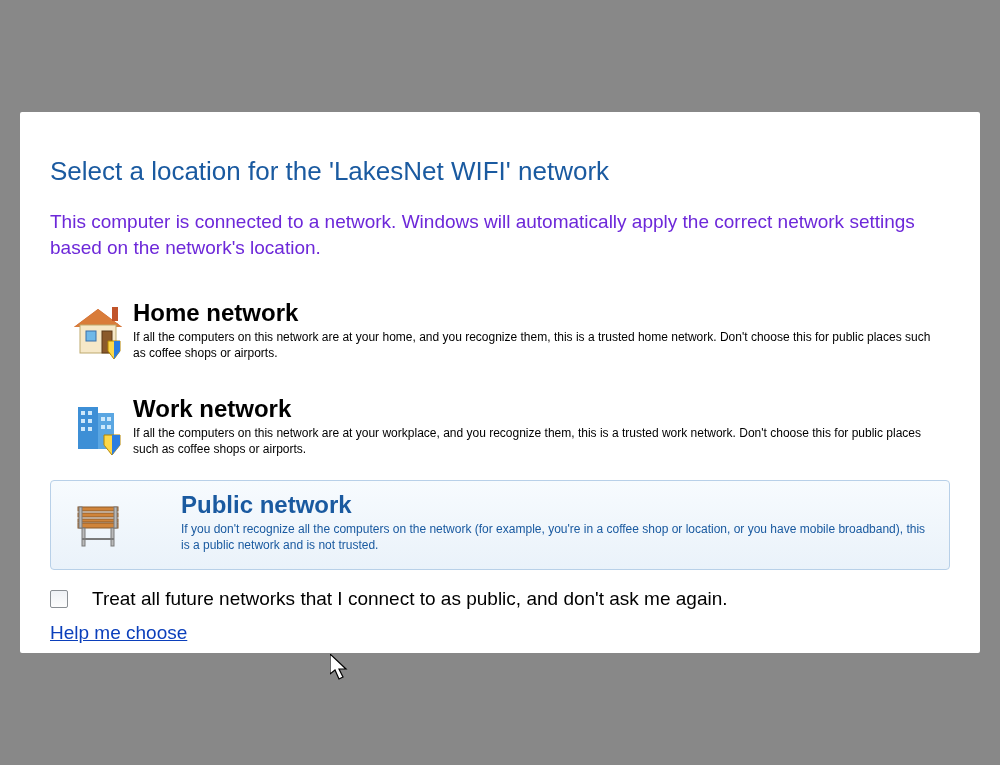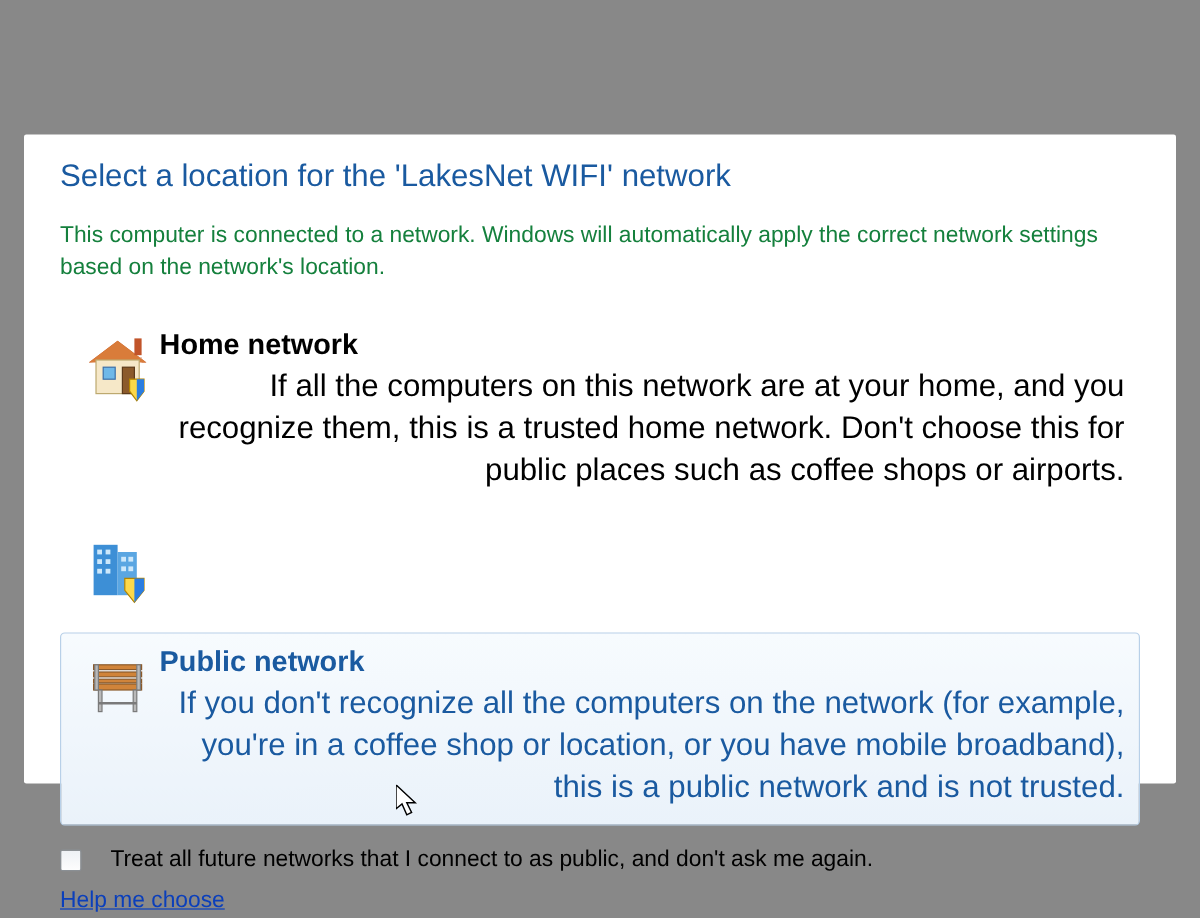--- a/index.html
+++ b/index.html
@@ -10,70 +10,70 @@
       height: 765px;
       display: flex;
       align-items: center;
       justify-content: center;
     }
     .dialog {
       background: #fff;
       width: 960px;
       height: 541px;
       border-radius: 2px;
-      padding: 19px 30px 20px 30px;
+      padding: 44px 30px 20px 30px;
       position: relative;
     }
     .title {
       color: #1a5aa0;
       font-size: 26px;
       font-weight: 400;
       margin-bottom: 22px;
     }
     .intro {
-      color: #15803d;
+      color: #6d28d9;
       font-size: 19px;
       line-height: 1.35;
       margin-bottom: 28px;
     }
     .option {
       display: flex;
       align-items: flex-start;
       padding: 10px 12px 14px 12px;
       border: 1px solid transparent;
       border-radius: 4px;
       margin-bottom: 6px;
     }
     .option.selected {
       border: 1px solid #b8d0e8;
       background: linear-gradient(#f7fbfe, #eaf2fa);
     }
     .option.selected .opt-title,
     .option.selected .opt-desc {
       color: #1a5aa0;
+      margin-left: 48px;
     }
     .icon-wrap {
       width: 70px;
       flex-shrink: 0;
       display: flex;
       justify-content: center;
       padding-top: 4px;
     }
     .opt-body { flex: 1; }
     .opt-title {
       font-size: 24px;
       color: #000;
       font-weight: 700;
       margin-bottom: 2px;
     }
     .opt-desc {
-      font-size: 26px;
+      font-size: 12px;
       color: #000;
       line-height: 1.35;
-      text-align: right;
     }
     .footer {
       margin-top: 18px;
     }
     .checkbox-row {
       display: flex;
       align-items: center;
       gap: 24px;
       font-size: 19px;
       color: #000;
@@ -139,20 +139,24 @@
         <rect x="20" y="28" width="4" height="4" fill="#cde8fb"></rect>
         <rect x="33" y="18" width="4" height="4" fill="#cde8fb"></rect>
         <rect x="39" y="18" width="4" height="4" fill="#cde8fb"></rect>
         <rect x="33" y="26" width="4" height="4" fill="#cde8fb"></rect>
         <rect x="39" y="26" width="4" height="4" fill="#cde8fb"></rect>
 
         <path d="M36 36 L52 36 L52 46 Q44 56 44 56 Q36 46 36 46 Z" fill="#fdd849" stroke="#b38400"></path>
         <path d="M44 36 L52 36 L52 46 Q44 56 44 56 Z" fill="#2b7de0"></path>
       </svg>
     </div>
+    <div class="opt-body">
+      <div class="opt-title">Work network</div>
+      <div class="opt-desc">If all the computers on this network are at your workplace, and you recognize them, this is a trusted work network.  Don't choose this for public places such as coffee shops or airports.</div>
+    </div>
   </div>
 
   <div class="option selected">
     <div class="icon-wrap">
       <svg width="60" height="60" viewBox="0 0 60 60">
 
         <rect x="10" y="28" width="40" height="5" fill="#d0843a" stroke="#8b5a2b"></rect>
 
         <rect x="10" y="12" width="40" height="4" fill="#d0843a" stroke="#8b5a2b"></rect>
         <rect x="10" y="18" width="40" height="4" fill="#d0843a" stroke="#8b5a2b"></rect>

